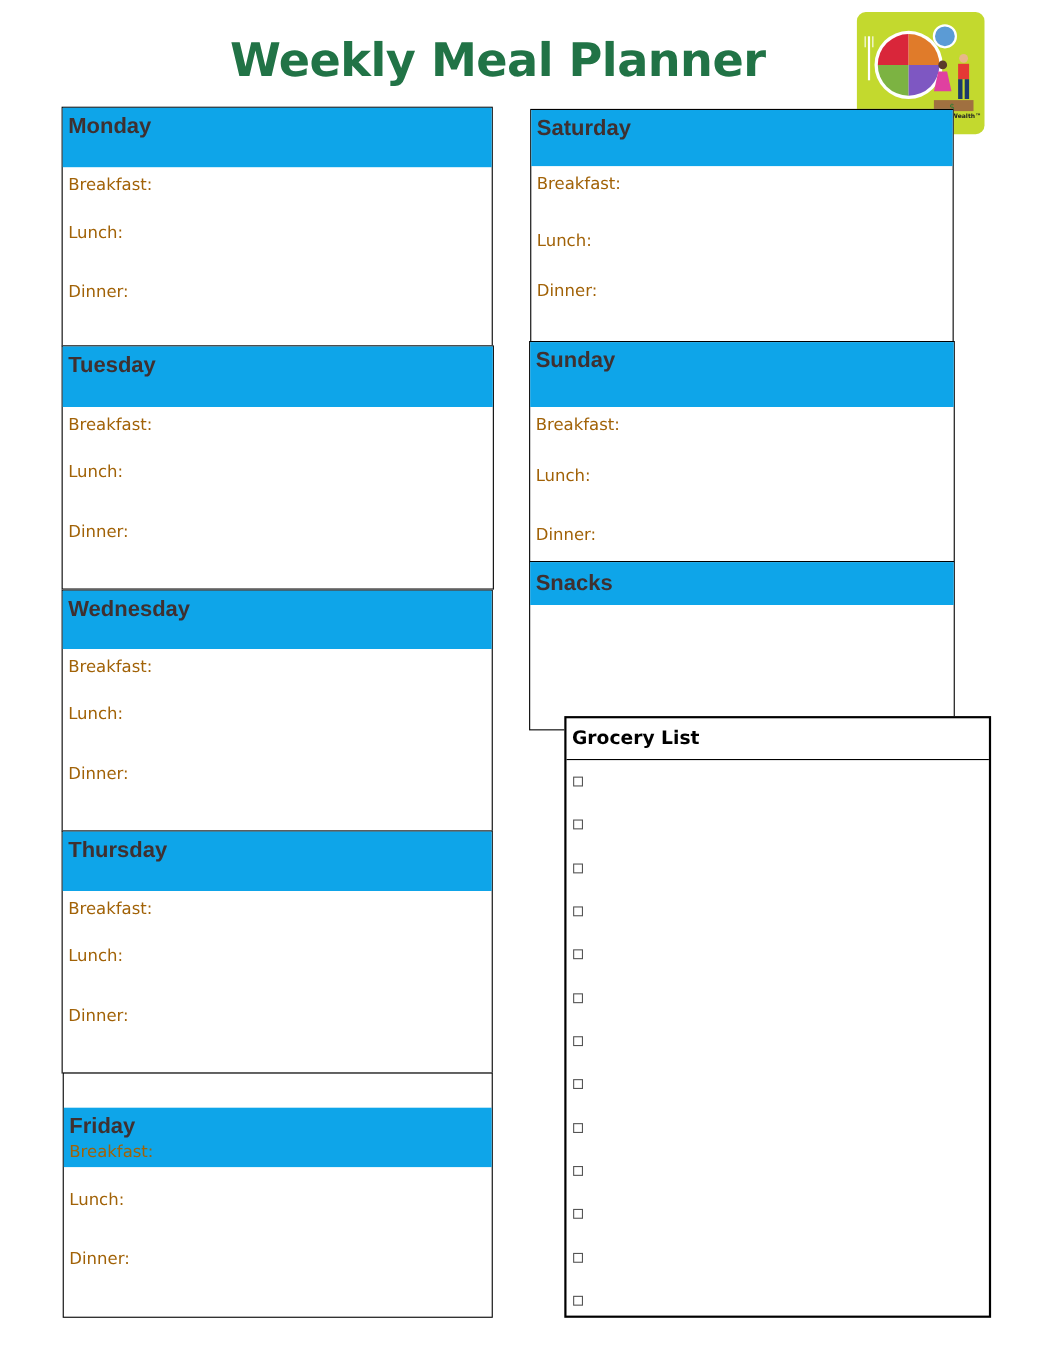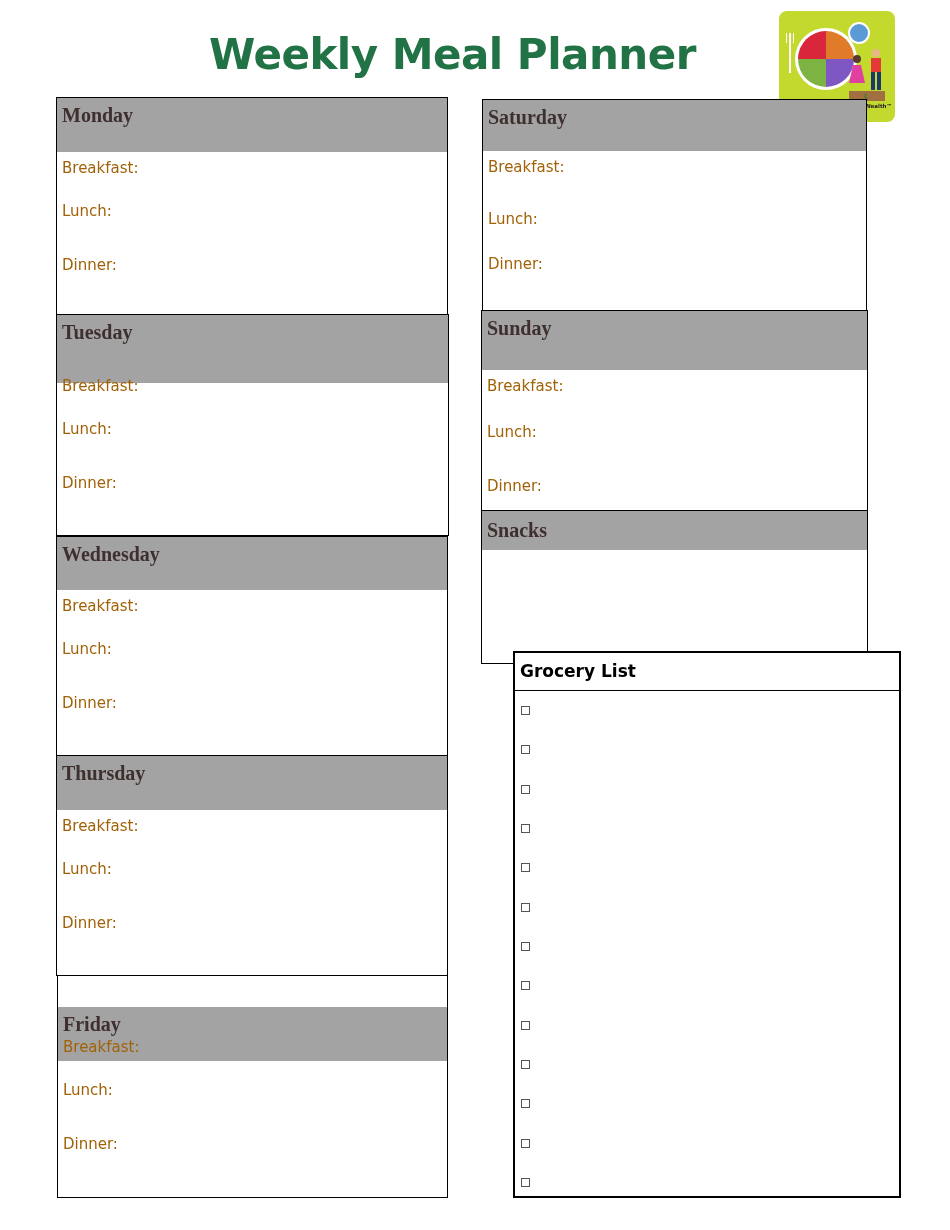--- a/index.html
+++ b/index.html
@@ -1,19 +1,19 @@
 <!DOCTYPE html>
 <html><head>
   <meta charset="utf-8">
   <style>
     html, body { margin:0; padding:0; background:#ffffff; }
     body { width:950px; height:1230px; position:relative; overflow:hidden; font-family:"Liberation Sans", sans-serif; }
     .title { position:absolute; left:0; width:905px; top:30px; text-align:center; font-size:42px; font-weight:bold; color:#217346; font-family:"DejaVu Sans", sans-serif; letter-spacing:-0.5px; }
     .box { position:absolute; border:1px solid #000; background:#fff; box-sizing:border-box; }
-    .hdr { background:#a3a3a3; color:#3F3030; font-weight:bold; font-size:20px; padding:6px 5px 0 5px; box-sizing:border-box; font-family:Liberation Serif, serif; }
+    .hdr { background:#0ea5e9; color:#3F3030; font-weight:bold; font-size:20px; padding:6px 5px 0 5px; box-sizing:border-box; font-family:Liberation Sans, sans-serif; }
     .meal { position:absolute; left:5px; font-size:15px; color:#a16207; font-family:"DejaVu Sans", sans-serif; }
     .gl-title { font-weight:bold; font-size:17px; color:#000; padding:8px 5px; border-bottom:1px solid #000; height:38px; box-sizing:border-box; font-family:"DejaVu Sans", sans-serif; }
     .chk { position:absolute; left:6px; width:9px; height:9px; border:1px solid #555; background:#fff; box-sizing:border-box; }
     .logo { position:absolute; left:779px; top:11px; width:116px; height:111px; background:#C3D92E; border-radius:8px; overflow:hidden; }
     .logo .txt1 { position:absolute; left:0; right:0; top:92px; text-align:center; font-size:5.5px; font-weight:bold; color:#222; font-family:"DejaVu Sans", sans-serif; }
     .logo .txt2 { position:absolute; left:0; right:0; top:100px; text-align:center; font-size:5px; color:#222; font-family:"DejaVu Sans", sans-serif; }
   </style>
 </head>
 <body>
 
@@ -44,21 +44,21 @@
 </div>
 
 <div class="box" style="left:56px;top:97px;width:392px;height:218px;">
   <div class="hdr" style="height:54px;">Monday</div>
   <div class="meal" style="top:61px;">Breakfast:</div>
   <div class="meal" style="top:104px;">Lunch:</div>
   <div class="meal" style="top:158px;">Dinner:</div>
 </div>
 
 <div class="box" style="left:56px;top:314px;width:393px;height:222px;">
-  <div class="hdr" style="height:68px;">Tuesday</div>
+  <div class="hdr" style="height:55px;">Tuesday</div>
   <div class="meal" style="top:62px;">Breakfast:</div>
   <div class="meal" style="top:105px;">Lunch:</div>
   <div class="meal" style="top:159px;">Dinner:</div>
 </div>
 
 <div class="box" style="left:56px;top:536px;width:392px;height:220px;">
   <div class="hdr" style="height:53px;">Wednesday</div>
   <div class="meal" style="top:60px;">Breakfast:</div>
   <div class="meal" style="top:103px;">Lunch:</div>
   <div class="meal" style="top:157px;">Dinner:</div>

